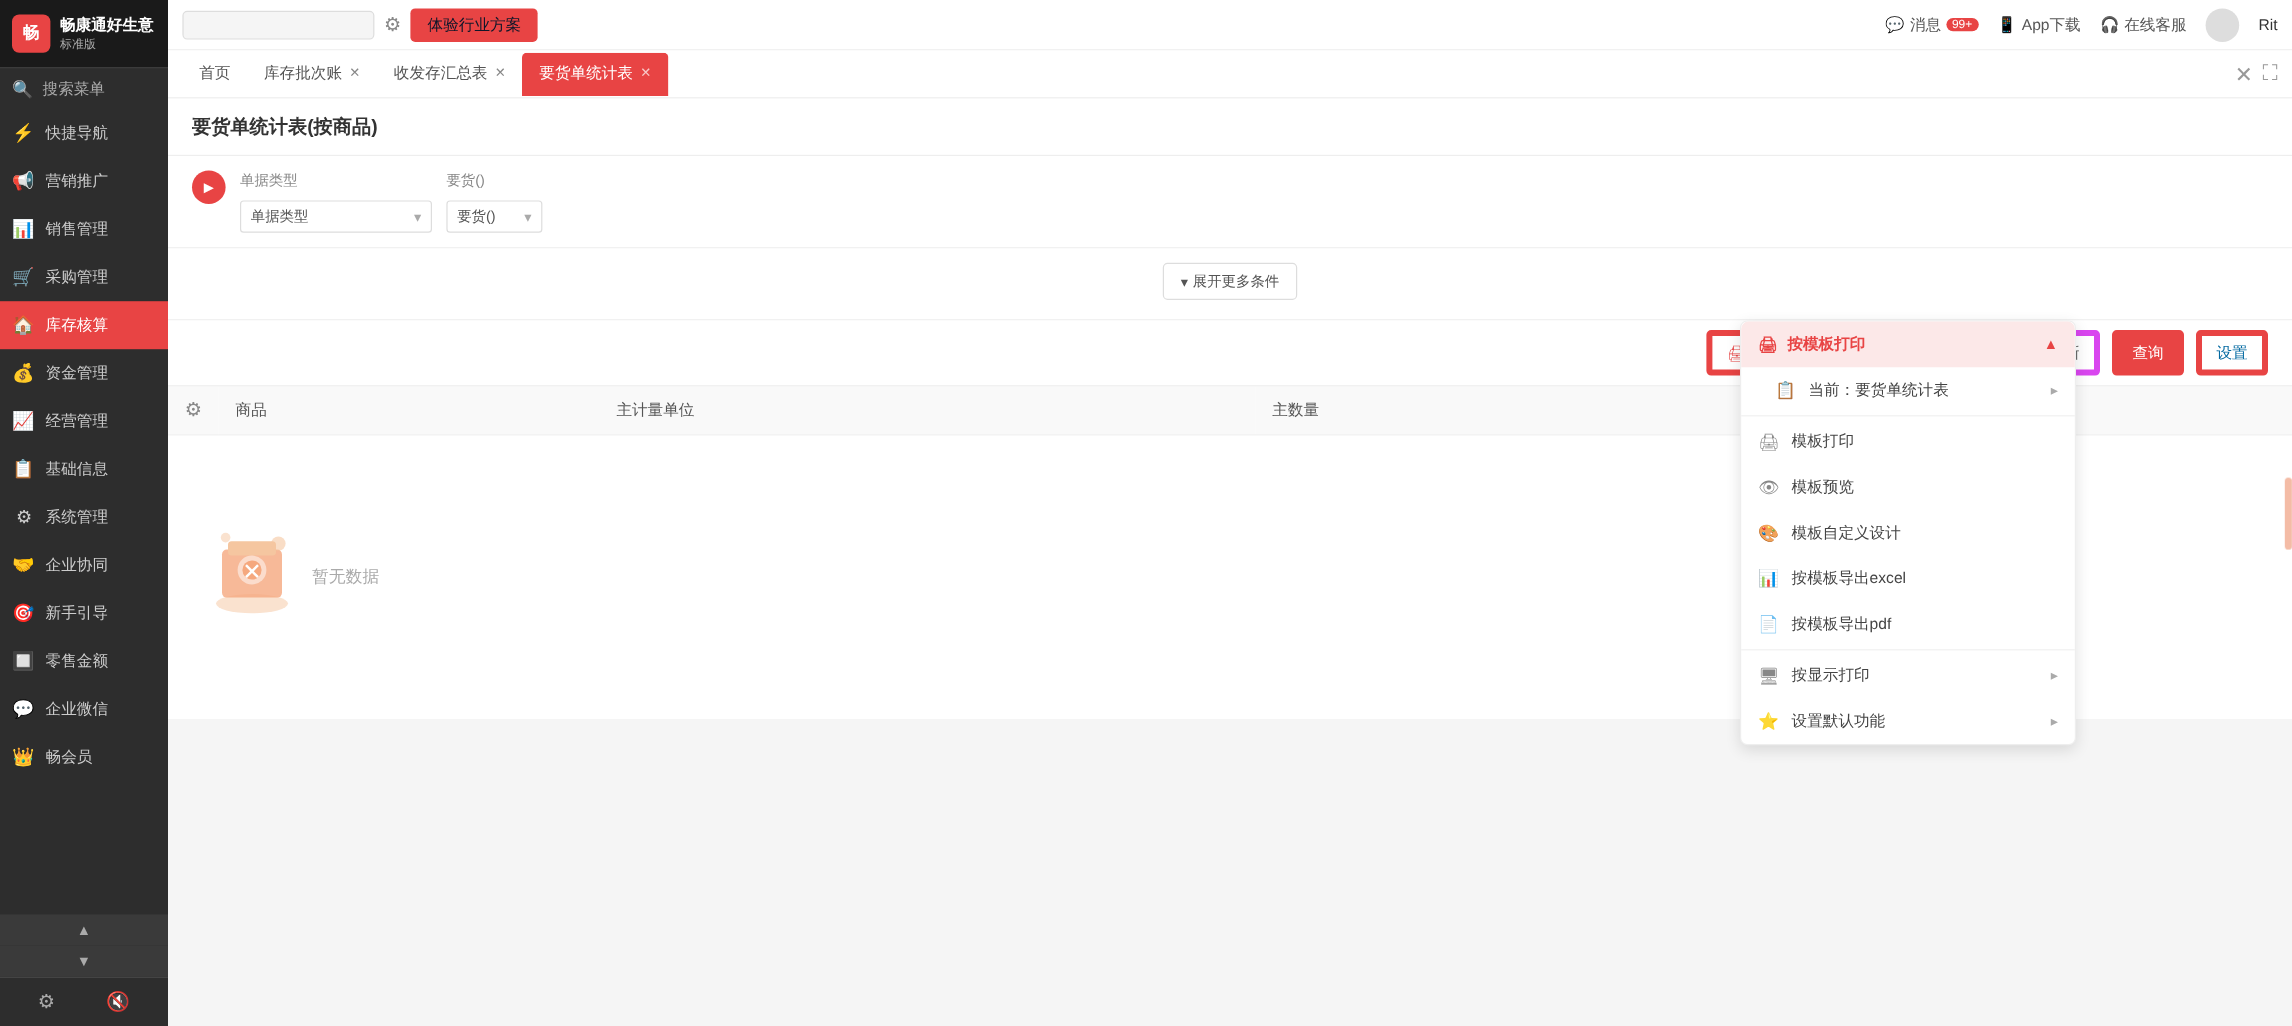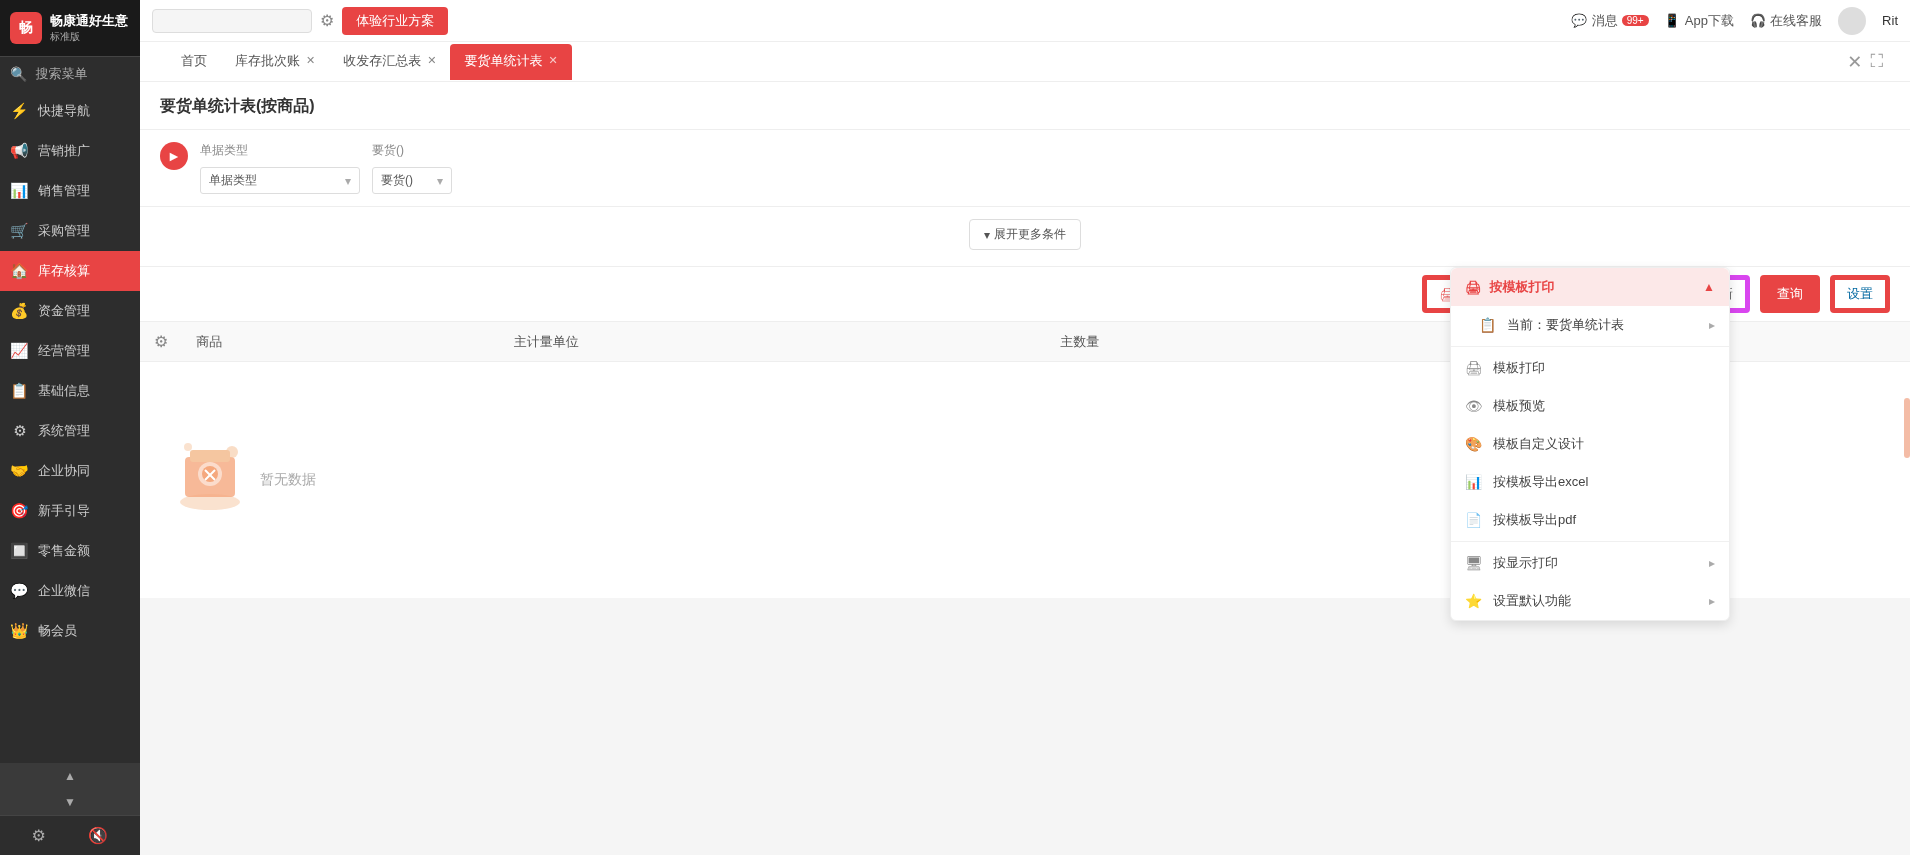--- a/index.html
+++ b/index.html
@@ -91,21 +91,21 @@
       border: 1px solid #ddd;
       border-radius: 4px;
       padding: 4px 10px;
       font-size: 12px;
       width: 160px;
       color: #999;
     }
     .topbar-gear { color: #888; cursor: pointer; font-size: 16px; }
     .topbar-trial {
       background: #e84444;
-      color: #ffffff;
+      color: #0f172a;
       border: none;
       border-radius: 4px;
       padding: 5px 14px;
       font-size: 13px;
       cursor: pointer;
     }
     .topbar-right { display: flex; align-items: center; gap: 16px; }
     .topbar-icon-btn { display: flex; align-items: center; gap: 4px; color: #555; cursor: pointer; font-size: 13px; }
     .badge {
       background: #e84444;
@@ -116,21 +116,21 @@
       min-width: 18px;
       text-align: center;
     }
     .avatar { width: 28px; height: 28px; background: #ddd; border-radius: 50%; }
 
     
     .tabs {
       background: #fff;
       display: flex;
       align-items: center;
-      padding: 0 27px;
+      padding: 0 12px;
       border-bottom: 1px solid #eee;
       height: 40px;
     }
     .tab {
       padding: 8px 14px;
       font-size: 13px;
       color: #555;
       cursor: pointer;
       display: flex; align-items: center; gap: 6px;
       border-bottom: 2px solid transparent;

